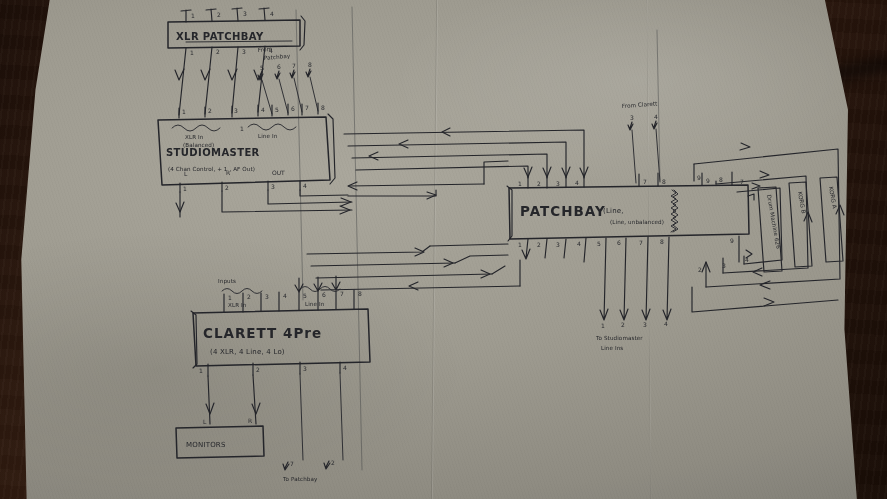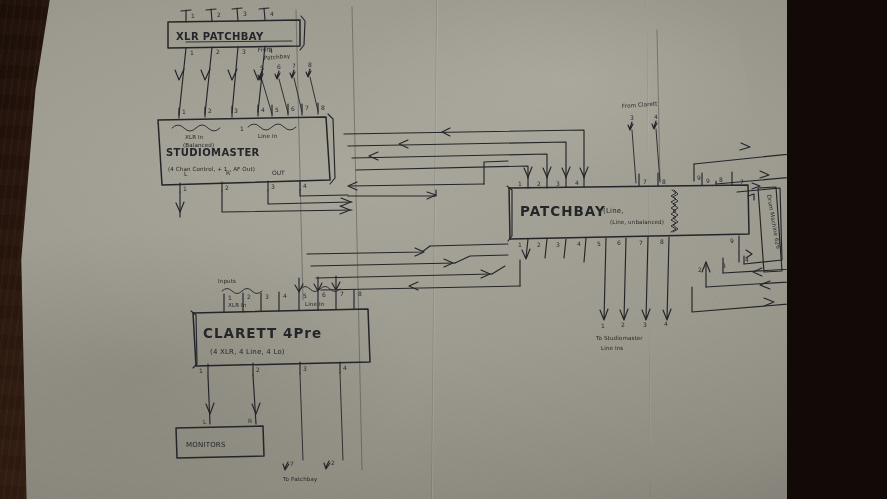--- a/index.html
+++ b/index.html
@@ -1,17 +1,17 @@
 <!DOCTYPE html>
 <html><head>
 <meta charset="utf-8">
 <style>
   html,body{margin:0;padding:0;background:#120a06;}
   #stage{
-    position:relative;width:787px;height:499px;overflow:hidden;
+    position:relative;width:887px;height:499px;overflow:hidden;
     background:linear-gradient(115deg,#1d0f08 0%,#2e1a0f 18%,#3d2314 42%,#2b170d 70%,#190d06 100%);
     font-family:"DejaVu Sans",sans-serif;
   }
   
   #desk{
     position:absolute;inset:0;
     background:
       repeating-linear-gradient(97deg, rgba(255,255,255,0.018) 0px, rgba(255,255,255,0.018) 2px, rgba(0,0,0,0.03) 2px, rgba(0,0,0,0.03) 7px),
       repeating-linear-gradient(3deg, rgba(0,0,0,0.05) 0px, rgba(0,0,0,0.05) 14px, rgba(255,255,255,0.01) 14px, rgba(255,255,255,0.01) 30px);
     pointer-events:none;

